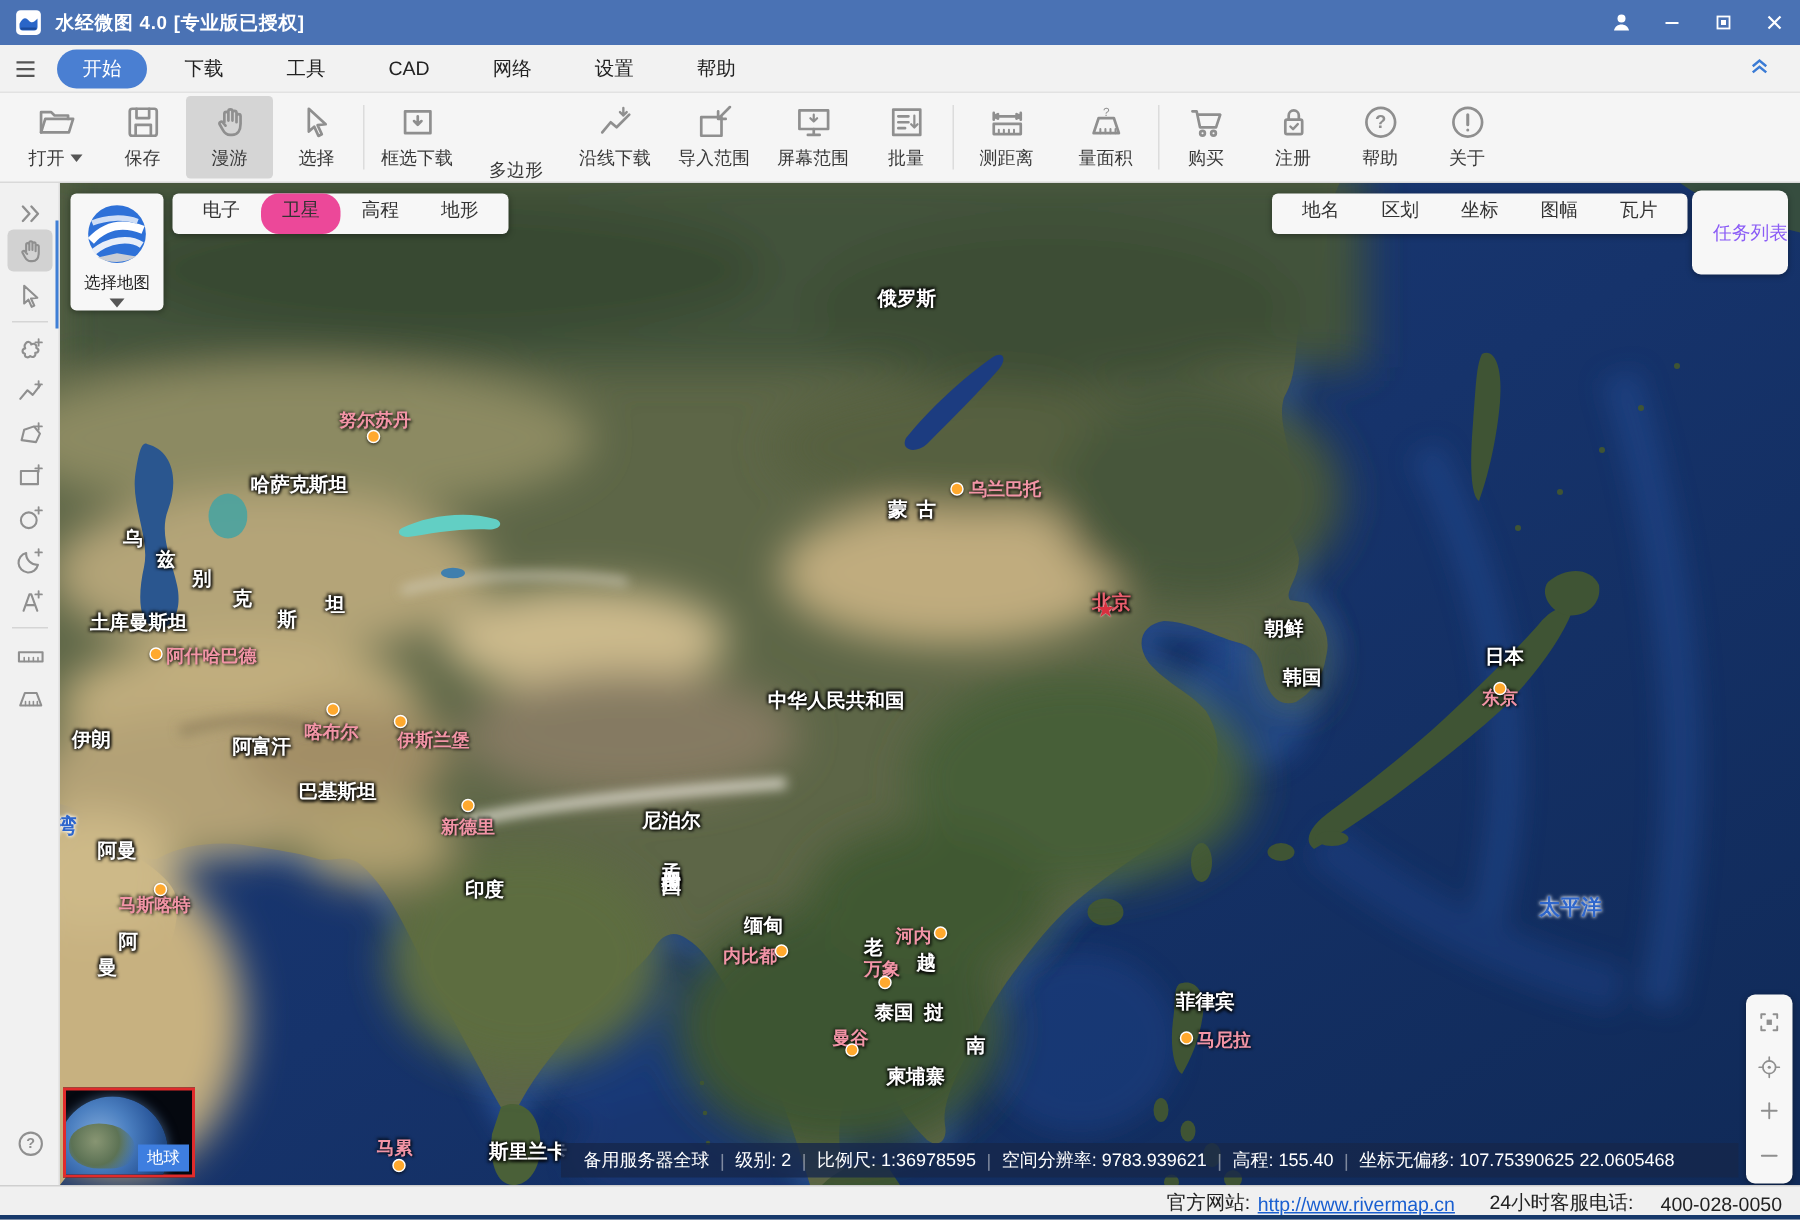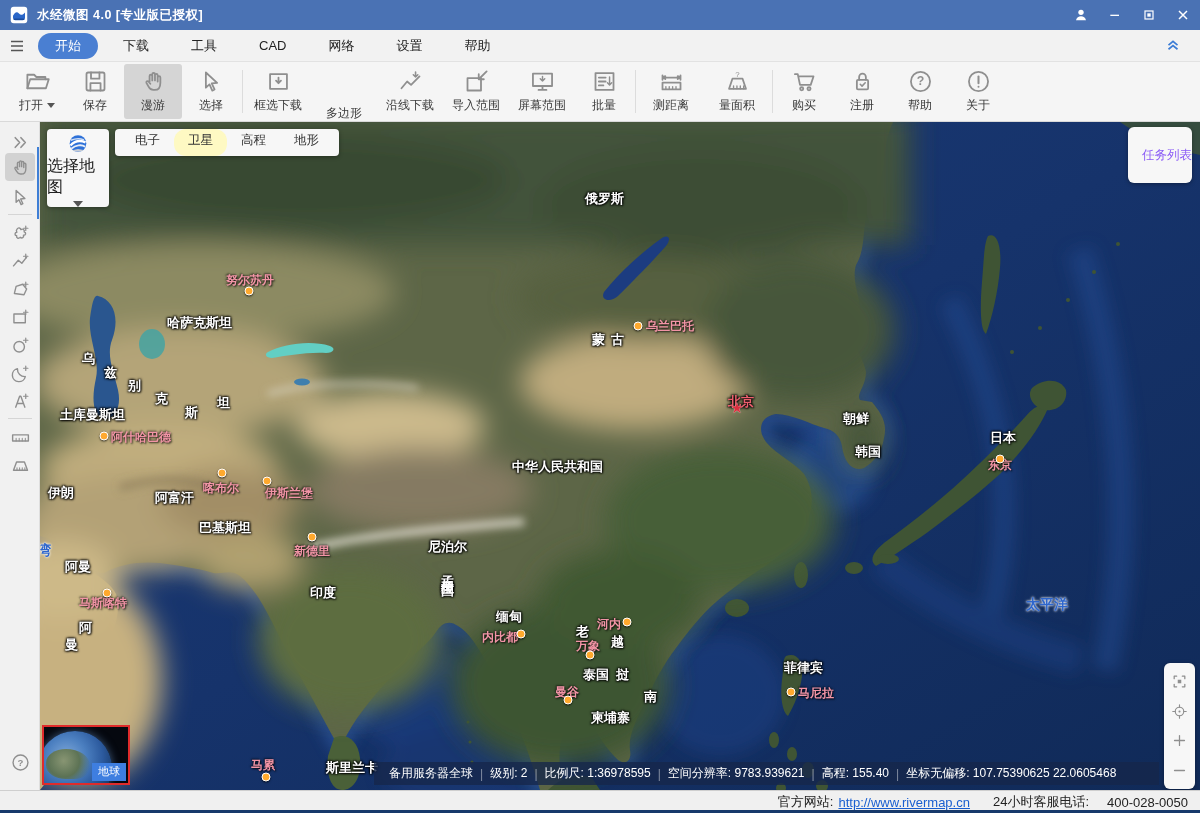--- a/index.html
+++ b/index.html
@@ -48,27 +48,27 @@
   .mlb.water { color:#2e66cc; font-size:14px; text-shadow:0 0 2px #fff,0 0 3px rgba(255,255,255,.8); }
   .mlb.city { font-size:12px; color:#f294a6; color:#f294a6; text-shadow:1px 1px 2px rgba(0,0,0,.85),-1px -1px 2px rgba(0,0,0,.6); }
   .mlb.beijing { font-size:13px; color:#ec5f6e; }
   .mdot { position:absolute; width:9px; height:9px; border-radius:50%; background:#ffa92e; border:1.5px solid #fff; transform:translate(-50%,-50%); box-shadow:0 1px 2px rgba(0,0,0,.6); }
   .mstar { position:absolute; color:#d8303f; font-size:15px; line-height:1; transform:translate(-50%,-50%); text-shadow:0 0 1px #fff; }
 
   
   .panel { position:absolute; background:#f7f7f7; border-radius:4px; box-shadow:0 1px 4px rgba(0,0,0,.35); }
   .layer-picker { left:7px; top:7px; width:62px; height:78px; display:flex; flex-direction:column; align-items:center; padding-top:5px; cursor:pointer; }
   .layer-picker svg { width:44px; height:44px; }
-  .layer-picker-label { font-size:16px; color:#222; margin-top:3px; }
+  .layer-picker-label { font-size:11px; color:#222; margin-top:3px; }
   .layer-caret { width:0; height:0; border-left:5px solid transparent; border-right:5px solid transparent; border-top:6px solid #555; margin-top:3px; }
   .tabbar { display:flex; height:27px; padding:0 6px; }
   .base-tabs { left:75px; top:7px; }
   .overlay-tabs { left:808px; top:7px; }
   .map-tab { font-size:12.5px; color:#333; padding:3px 14px; border-radius:12px; cursor:pointer; white-space:nowrap; }
-  .map-tab.active { background:#fef9c3; }
+  .map-tab.active { background:#ec4899; }
   .task-btn { left:1088px; top:5px; width:64px; height:56px; display:flex; align-items:center; justify-content:flex-end; font-size:12.5px; color:#8b5cf6; cursor:pointer; border-radius:6px; }
 
   .zoom-panel { left:1124px; top:541px; width:31px; height:126px; border-radius:6px; display:flex; flex-direction:column; align-items:center; justify-content:space-around; padding:4px 0; }
   .zoom-btn { width:26px; height:26px; display:flex; align-items:center; justify-content:center; cursor:pointer; }
   .zoom-btn svg { width:17px; height:17px; }
 
   .globe-thumb { position:absolute; left:2px; top:603px; width:88px; height:60px; border:2px solid #e02b2b; background:#05080f; cursor:pointer; overflow:hidden; }
   .globe-sphere { position:absolute; left:-6px; top:4px; width:74px; height:74px; border-radius:50%;
       background:radial-gradient(circle at 38% 35%, #7fa8d9 0%, #4b7fc0 30%, #2c5a9e 55%, #173764 78%, #0a1c3a 100%); box-shadow:0 0 8px rgba(120,170,230,.5); }
   .globe-land { position:absolute; left:8px; top:18px; width:44px; height:30px; border-radius:50% 60% 40% 50%;
@@ -532,20 +532,27 @@
     <span class="layer-caret"></span>
   </div>
 
   <div class="panel tabbar base-tabs">
       <div class="map-tab">电子</div>
       <div class="map-tab active">卫星</div>
       <div class="map-tab">高程</div>
       <div class="map-tab">地形</div>
     </div>
 
+  <div class="panel tabbar overlay-tabs">
+      <div class="map-tab">地名</div>
+      <div class="map-tab">区划</div>
+      <div class="map-tab">坐标</div>
+      <div class="map-tab">图幅</div>
+      <div class="map-tab">瓦片</div>
+    </div>
 
   <div class="panel task-btn">
     <span>任务列表</span>
   </div>
 
   <div class="panel zoom-panel">
       <div class="zoom-btn">
         <svg viewBox="0 0 24 24" fill="none" stroke="#8f8f8f" stroke-width="1.6" stroke-linecap="round" stroke-linejoin="round">
           <path d="M4.5 8V4.5H8M16 4.5h3.5V8M19.5 16v3.5H16M8 19.5H4.5V16" stroke-width="1.8"></path>
           <rect x="9.5" y="9.5" width="5" height="5" fill="#8f8f8f" stroke="none"></rect>

